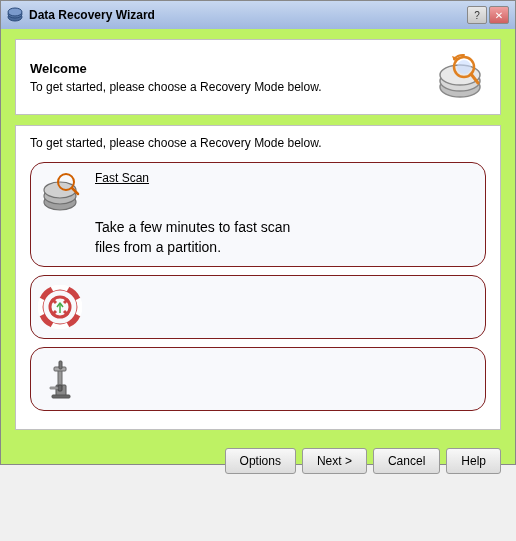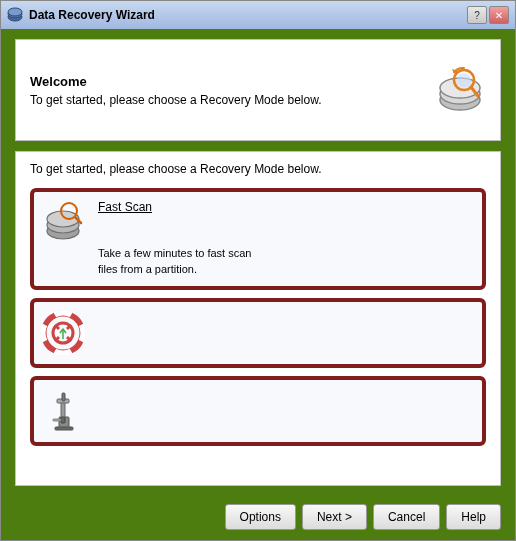--- a/index.html
+++ b/index.html
@@ -8,22 +8,22 @@
       height: 541px;
       background: #f0f0f0;
       font-family: 'Segoe UI', Tahoma, sans-serif;
       font-size: 12px;
       color: #000;
       overflow: hidden;
     }
 
     .window {
       width: 516px;
-      height: 541px;
-      background: #4d7c0f;
+      height: 465px;
+      background: #bef264;
       border: 1px solid #888;
       display: flex;
       flex-direction: column;
     }
 
     .title-bar {
       background: linear-gradient(to bottom, #c8d8f0 0%, #a0b8e0 100%);
       height: 28px;
       display: flex;
       align-items: center;
@@ -75,21 +75,21 @@
       flex: 1;
       display: flex;
       flex-direction: column;
       padding: 10px 14px 10px 14px;
       gap: 0;
     }
 
     .welcome-panel {
       background: #fff;
       border: 1px solid #c0c0c0;
-      padding: 24px 14px;
+      padding: 11px 14px;
       display: flex;
       align-items: center;
       justify-content: space-between;
       margin-bottom: 10px;
       flex-shrink: 0;
     }
 
     .welcome-text-area {
       flex: 1;
     }
@@ -127,22 +127,22 @@
     .instruction {
       font-size: 12px;
       margin-bottom: 12px;
       color: #000;
     }
 
     .mode-item {
       display: flex;
       align-items: flex-start;
       padding: 8px 6px;
-      border: 4px solid #7f1d1d;
-      border-radius: 6px;
+      border: 1px solid #7f1d1d;
+      border-radius: 14px;
       margin-bottom: 8px;
       background: #f8f9fc;
       cursor: pointer;
       gap: 12px;
     }
 
     .mode-icon {
       width: 46px;
       height: 46px;
       flex-shrink: 0;
@@ -157,21 +157,21 @@
 
     .mode-title {
       font-size: 12px;
       text-decoration: underline;
       font-weight: normal;
       margin-bottom: 3px;
       color: #000;
     }
 
     .mode-desc {
-      font-size: 11px;
+      font-size: 14px;
       color: #000;
       line-height: 1.45;
       margin-top: 32px;
     }
 
     .footer {
       display: flex;
       justify-content: flex-end;
       align-items: center;
       padding: 8px 14px 10px 14px;

